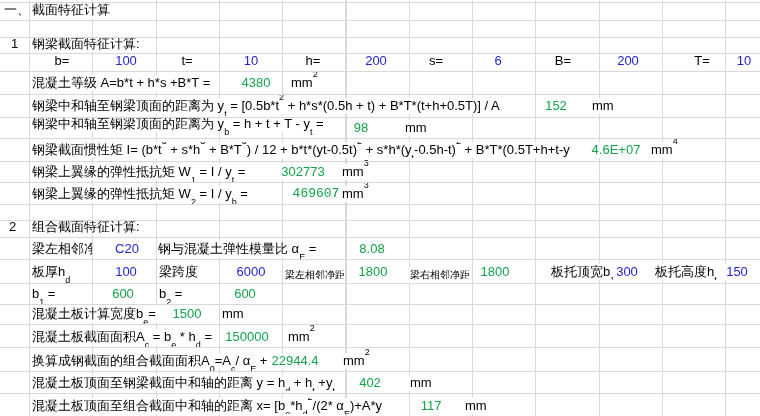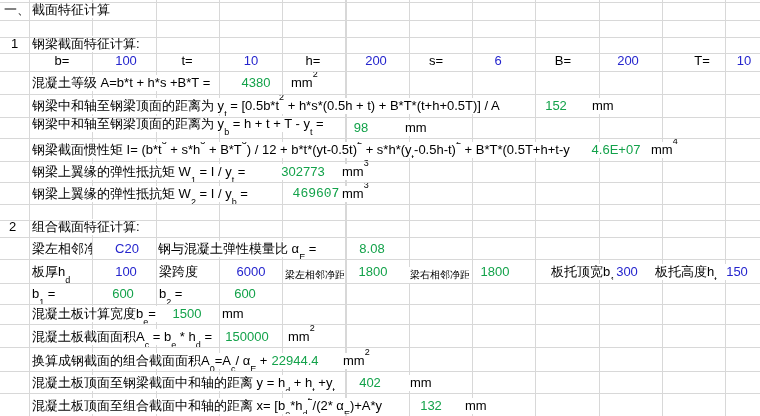--- a/index.html
+++ b/index.html
@@ -111,21 +111,21 @@
 
   <span class="cell lbl" style="top:353px;left:31px;">换算成钢截面的组合截面面积A<sub>0</sub>=A<sub>c</sub>/ α<sub>E</sub> +</span>
   <span class="cell val out" style="top:353px;left:295px;">22944.4</span>
   <span class="cell unit" style="top:353px;left:342px;">mm<sup>2</sup></span>
 
   <span class="cell lbl clip" style="top:375px;left:31px;max-width:323px;">混凝土板顶面至钢梁截面中和轴的距离 y = h<sub>d</sub> + h<sub>t</sub> +y<sub>t</sub></span>
   <span class="cell val out" style="top:375px;left:370px;">402</span>
   <span class="cell unit" style="top:375px;left:409px;">mm</span>
 
   <span class="cell lbl clip" style="top:398px;left:31px;max-width:388px;">混凝土板顶面至组合截面中和轴的距离 x= [b<sub>e</sub>*h<sub>d</sub><sup>2</sup>/(2* α<sub>E</sub>)+A*y</span>
-  <span class="cell val out" style="top:398px;left:431px;">132</span>
+  <span class="cell val out" style="top:398px;left:431px;">117</span>
   <span class="cell unit" style="top:398px;left:464px;">mm</span>
 
   <div class="hl" style="top:2px;"></div>
   <div class="hl" style="top:20px;"></div>
   <div class="hl" style="top:37px;"></div>
   <div class="hl" style="top:53px;"></div>
   <div class="hl" style="top:71px;"></div>
   <div class="hl" style="top:94px;"></div>
   <div class="hl" style="top:117px;"></div>
   <div class="hl" style="top:138px;"></div>

